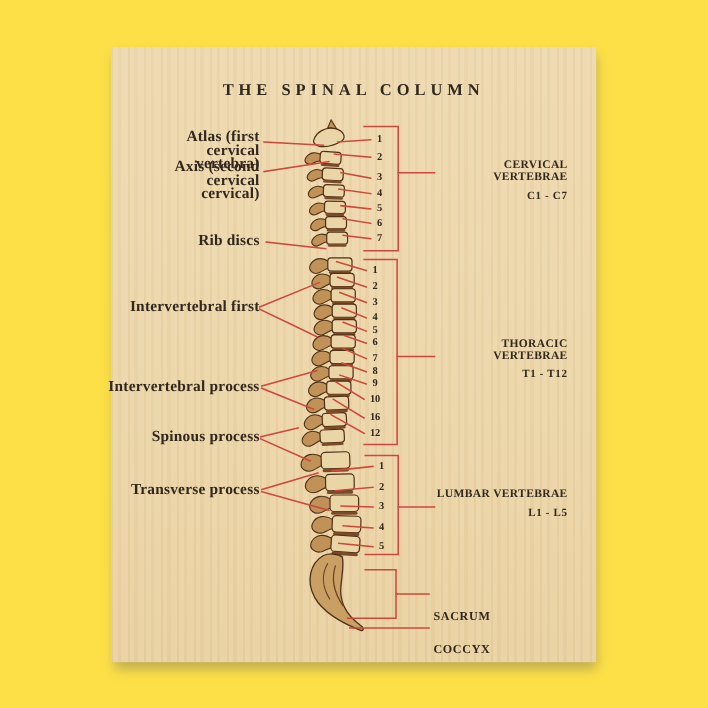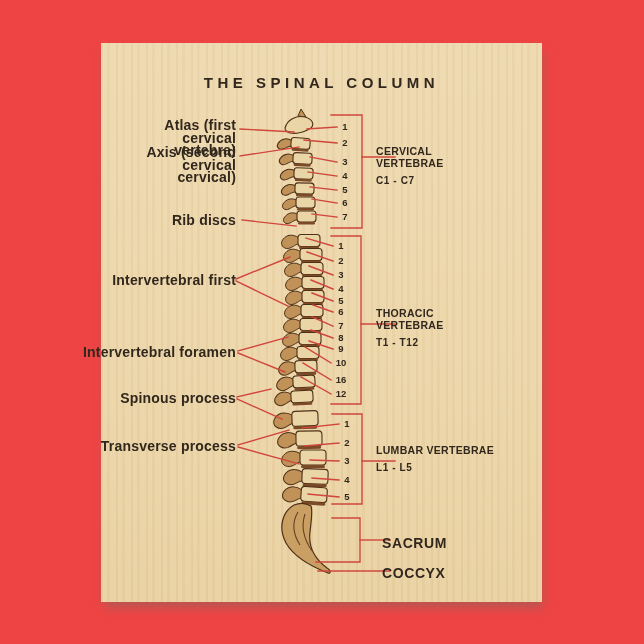--- a/index.html
+++ b/index.html
@@ -1,38 +1,38 @@
 <!DOCTYPE html>
 <html style="--accent-red: #d0473d; --ink: #31271d; --wood: #ecd6aa;"><head>
 <meta charset="utf-8">
 <style>
   html,body{margin:0;padding:0;background:#ffffff;}
-  .stage{position:relative;width:644px;height:644px;background:#ef4444;overflow:hidden;
-         font-family:Liberation Sans, sans-serif;}
+  .stage{position:relative;width:644px;height:644px;background:#fde047;overflow:hidden;
+         font-family:Liberation Serif, serif;}
   .panel{position:absolute;left:101px;top:43px;width:441px;height:559px;
          background:
            repeating-linear-gradient(90deg,
              rgba(190,152,96,0.10) 0px, rgba(190,152,96,0.10) 2px,
              rgba(255,246,222,0.07) 2px, rgba(255,246,222,0.07) 6px,
              rgba(198,162,104,0.08) 6px, rgba(198,162,104,0.08) 9px,
              rgba(255,250,232,0.05) 9px, rgba(255,250,232,0.05) 15px),
            linear-gradient(180deg, #eed9b0 0%, #ecd6aa 55%, #e9d1a2 100%);
          box-shadow:2px 7px 10px -1px rgba(115,108,98,0.45);}
   .art{position:absolute;left:0;top:0;width:644px;height:644px;}
   .title{position:absolute;left:101px;top:74px;width:441px;text-align:center;
          font-size:15px;font-weight:bold;letter-spacing:4.5px;color:var(--ink,#31271d);}
   .llabel{position:absolute;right:408px;text-align:right;font-size:14px;font-weight:bold;
           color:var(--ink,#31271d);line-height:12.5px;letter-spacing:.2px;white-space:nowrap;}
   .llabel.wrap{white-space:normal;width:96px;}
-  .section{position:absolute;left:376px;width:122px;text-align:left;
+  .section{position:absolute;left:394px;width:122px;text-align:right;
            color:var(--ink,#31271d);font-weight:bold;}
   .section .name{font-size:10.5px;letter-spacing:.3px;}
   .section .range{font-size:10px;margin-top:6px;letter-spacing:.6px;}
-  .tag{position:absolute;left:382px;font-size:14px;font-weight:bold;
-       color:var(--ink,#31271d);letter-spacing:.6px;}
+  .tag{position:absolute;left:394px;font-size:11px;font-weight:bold;
+       color:var(--ink,#31271d);letter-spacing:.6px;margin-top:20px;}
   .num{position:absolute;width:14px;text-align:center;font-size:9.5px;font-weight:bold;
        color:var(--ink,#31271d);line-height:12px;}
   .num-c{left:338px}.num-t{left:334px}.num-l{left:340px}
   .red{stroke:var(--accent-red,#d0473d);stroke-width:1.4;fill:none;stroke-linecap:square;}
   .bone-body{fill:#ead5a6;stroke:#4e3017;stroke-width:1.1;}
   .bone-proc{fill:#c09257;stroke:#4e3017;stroke-width:1;}
   .bone-disc{fill:#7c4a26;}
   .bone-sac{fill:#c99f63;stroke:#4e3017;stroke-width:1.2;}
   .bone-line{fill:none;stroke:#6b4023;stroke-width:1.1;}
 </style>
@@ -148,21 +148,21 @@
       <path class="red" d="M339,497 L308,494"></path>
     </g>
   </svg>
 
   <div class="title">THE SPINAL COLUMN</div>
 
   <div class="llabel wrap" style="top:119px">Atlas (first cervical vertebra)</div>
   <div class="llabel wrap" style="top:146px">Axis (second cervical cervical)</div>
   <div class="llabel" style="top:214px">Rib discs</div>
   <div class="llabel" style="top:274px">Intervertebral first</div>
-  <div class="llabel" style="top:346px">Intervertebral foramen</div>
+  <div class="llabel" style="top:346px">Intervertebral process</div>
   <div class="llabel" style="top:392px">Spinous process</div>
   <div class="llabel" style="top:440px">Transverse process</div>
 
   <div class="section" style="top:145px">
     <div class="name">CERVICAL VERTEBRAE</div>
     <div class="range">C1 - C7</div>
   </div>
   <div class="section" style="top:307px">
     <div class="name">THORACIC VERTEBRAE</div>
     <div class="range">T1 - T12</div>

